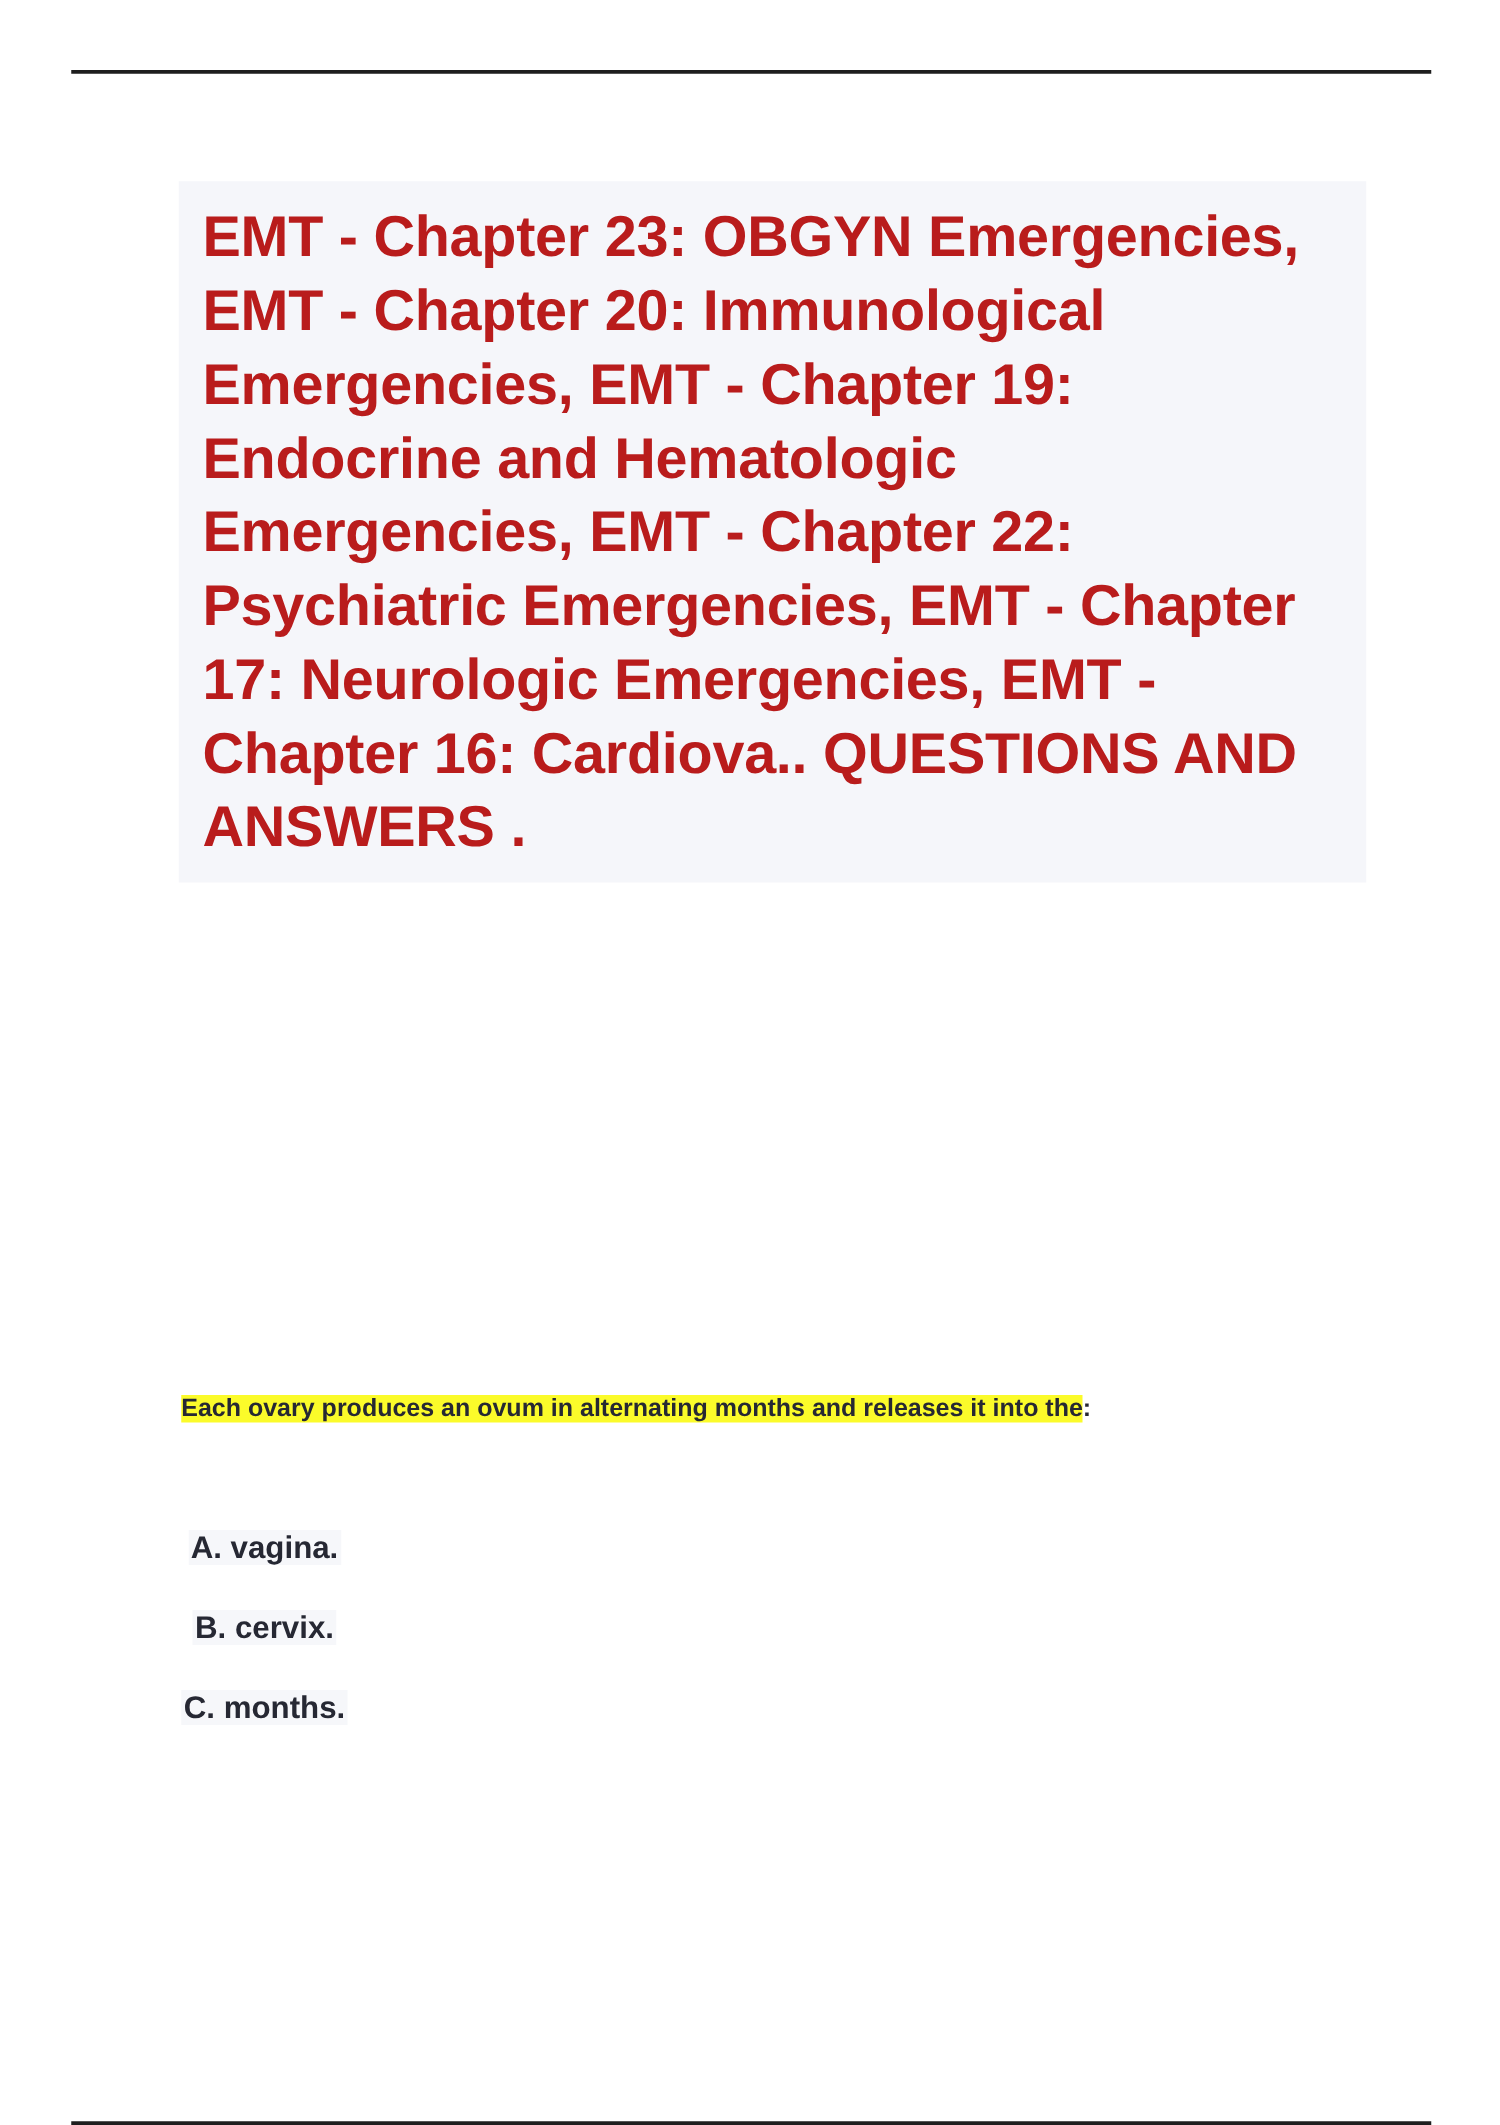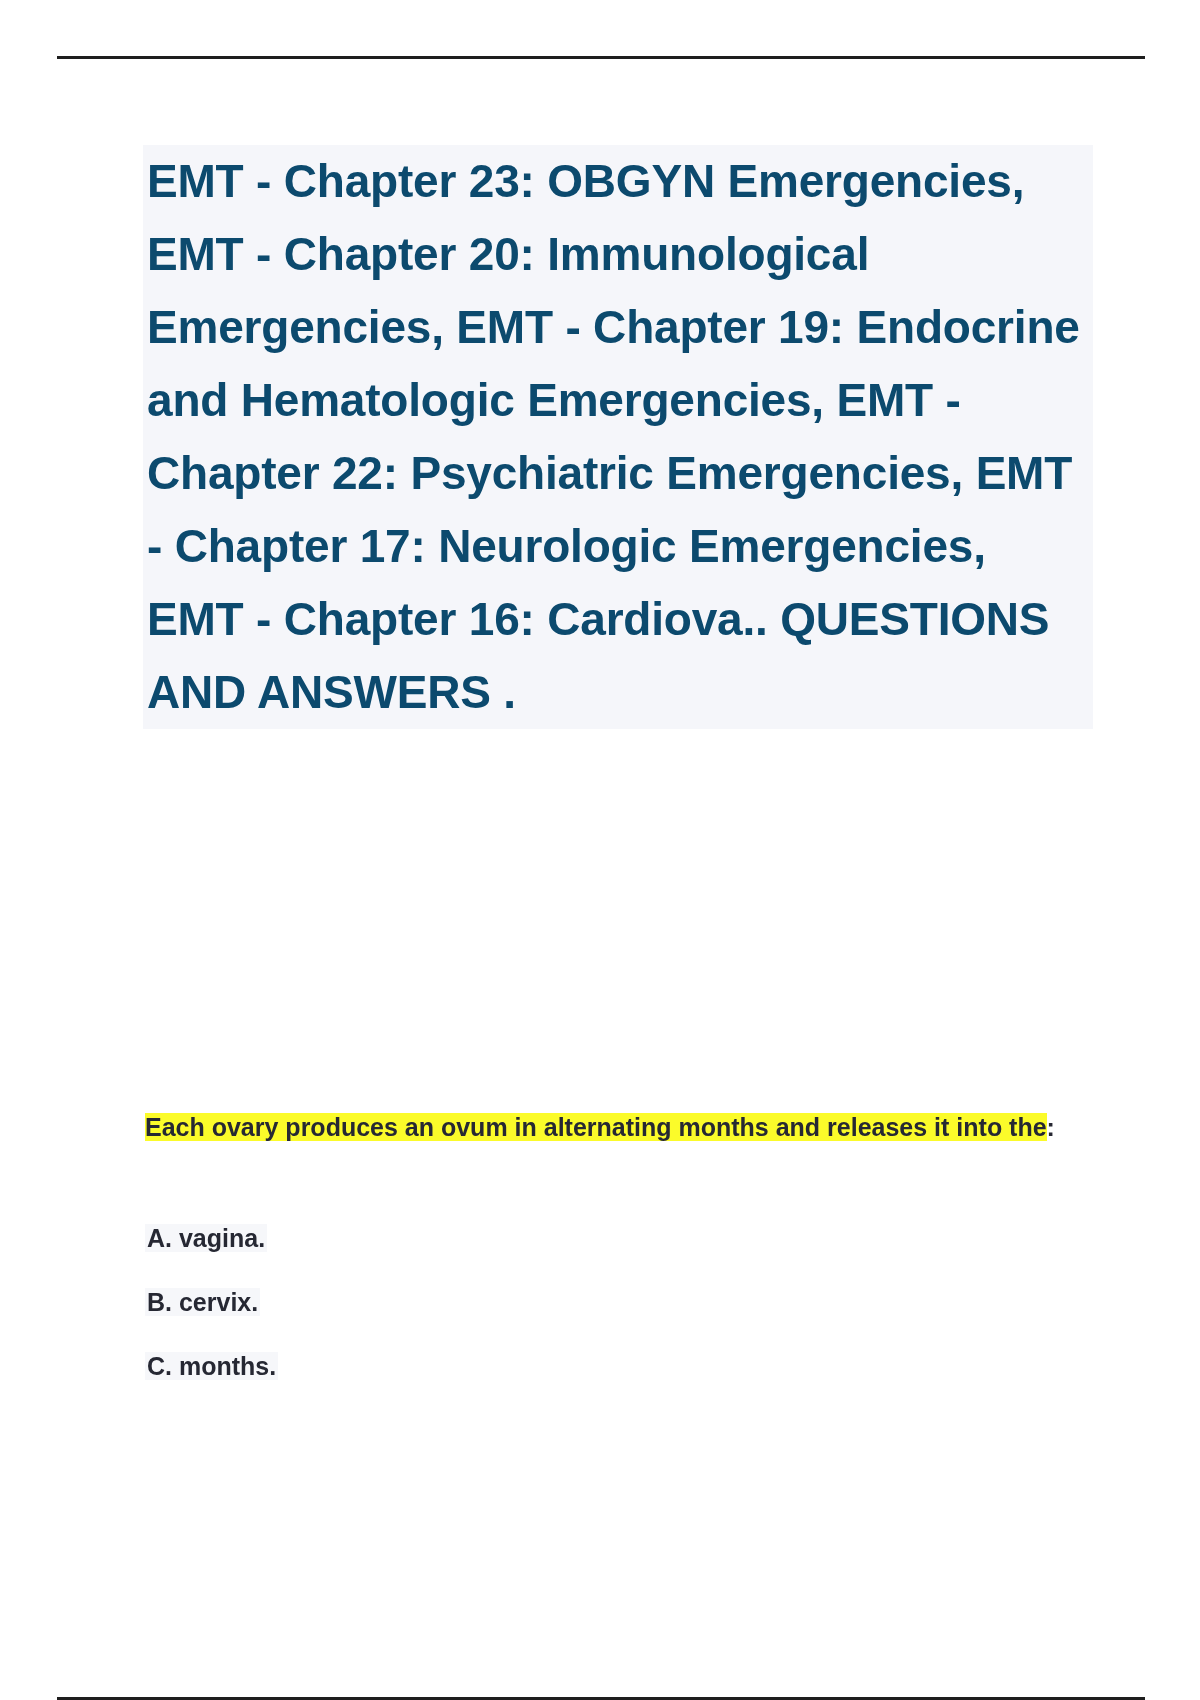--- a/index.html
+++ b/index.html
@@ -28,50 +28,51 @@
   .title-block {
     position: absolute;
     left: 143px;
     top: 145px;
     width: 950px;
     background: #f5f6fa;
     padding: 0 4px 0 4px;
     box-sizing: border-box;
   }
   .title {
-    margin: 0;
+    margin: 15px;
     font-weight: bold;
     font-size: 46px;
-    line-height: 73px;
+    line-height: 59px;
     letter-spacing: -0.2px;
-    color: #0c4a6e;
+    color: #b91c1c;
   }
 
   .question {
     position: absolute;
     left: 145px;
     top: 1095px;
     width: 960px;
     font-weight: bold;
-    font-size: 25px;
+    font-size: 20px;
     line-height: 65px;
     color: #262833;
     margin: 0;
   }
   .hl {
     background: #fbfb2a;
   }
 
   .options {
     position: absolute;
     left: 145px;
     top: 1222px;
     margin: 0;
     padding: 0;
     list-style: none;
+    text-align: center;
   }
   .option {
     font-weight: bold;
     font-size: 25px;
     line-height: 32px;
     height: 32px;
     margin-bottom: 32px;
     color: #262833;
   }
   .option span {

